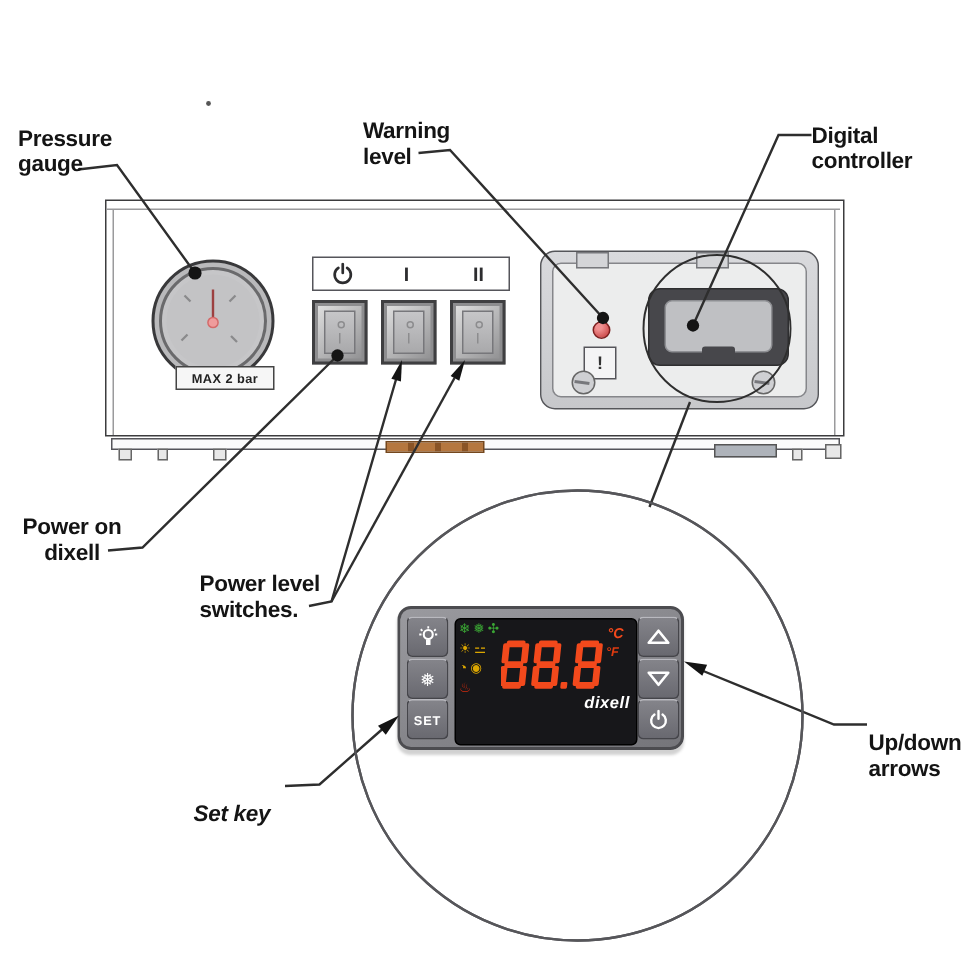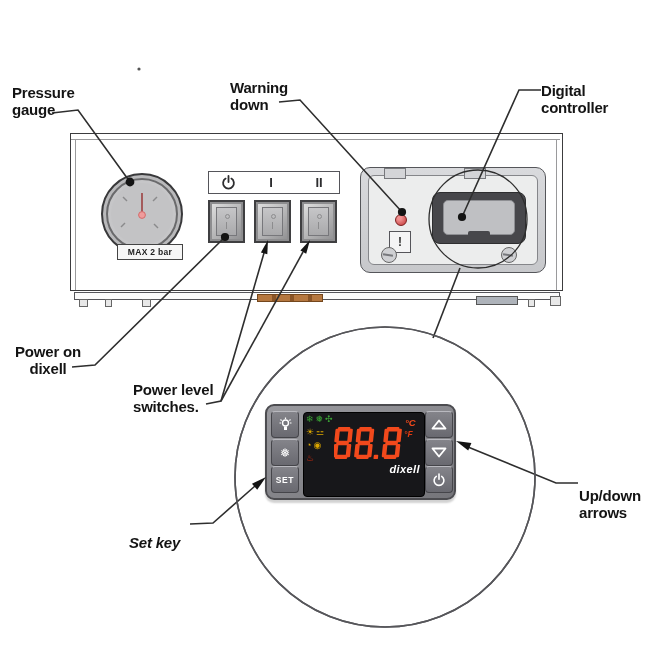--- a/index.html
+++ b/index.html
@@ -253,20 +253,20 @@
       <circle cx="225" cy="237" r="4.1"></circle>
       <circle cx="139" cy="69" r="1.6" fill="#555"></circle>
       <polygon points="268,240 267.3,254.3 260.9,252.5"></polygon>
       <polygon points="310,240 306.2,253.8 300.4,250.6"></polygon>
       <polygon points="266,477 257.2,489.8 252,483.8"></polygon>
       <polygon points="456,441 471.4,443.1 468.2,450.5"></polygon>
     </g>
   </svg>
 
   <div class="label" style="left:12px;top:85px;"><span>Pressure</span><br><span>gauge</span></div>
-  <div class="label" style="left:230px;top:80px;"><span>Warning</span><br><span>down</span></div>
+  <div class="label" style="left:242px;top:80px;"><span>Warning</span><br><span>level</span></div>
   <div class="label" style="left:541px;top:83px;"><span>Digital</span><br><span>controller</span></div>
   <div class="label" style="left:10px;top:344px;width:76px;text-align:center;"><span>Power on</span><br><span>dixell</span></div>
   <div class="label" style="left:133px;top:382px;"><span>Power level</span><br><span>switches.</span></div>
   <div class="label" style="left:129px;top:535px;font-style:italic;">Set key</div>
   <div class="label" style="left:579px;top:488px;"><span>Up/down</span><br><span>arrows</span></div>
 
 </div>
 
 </body></html>

